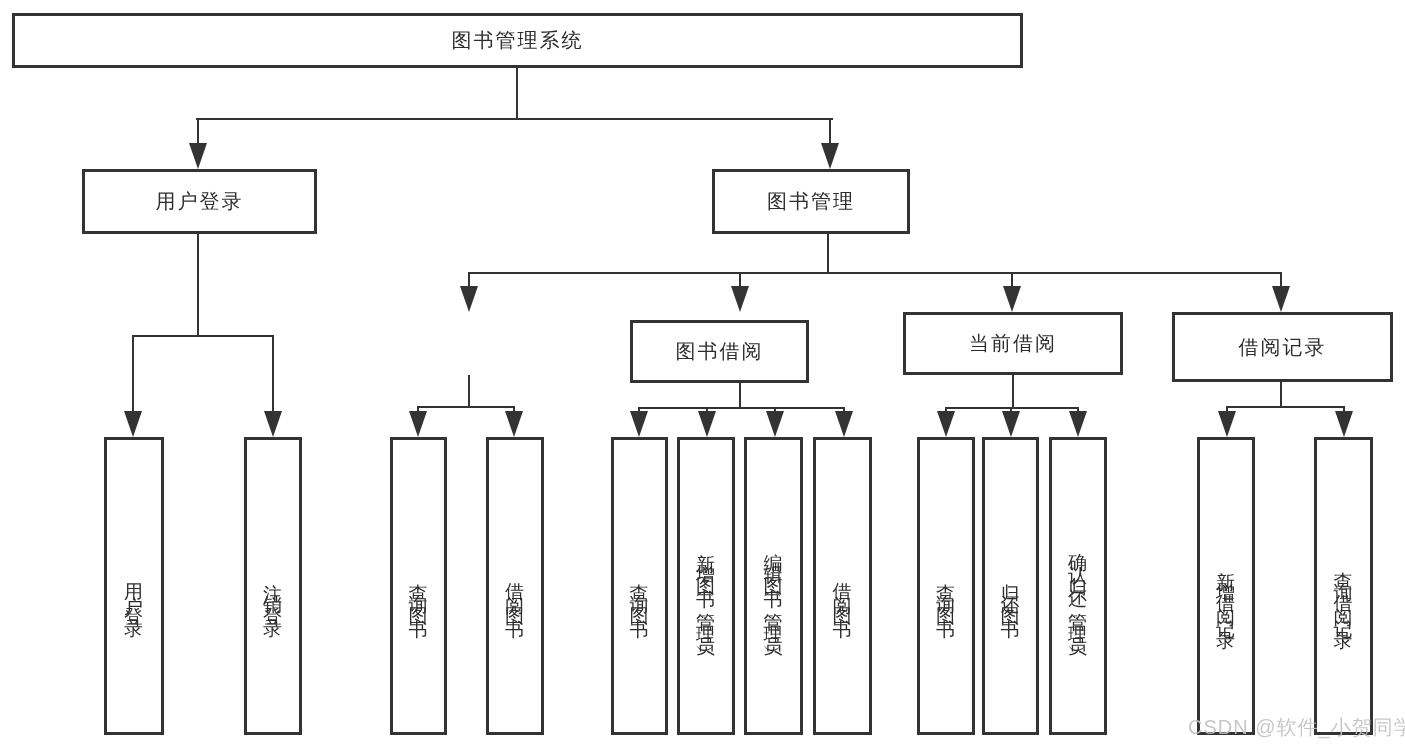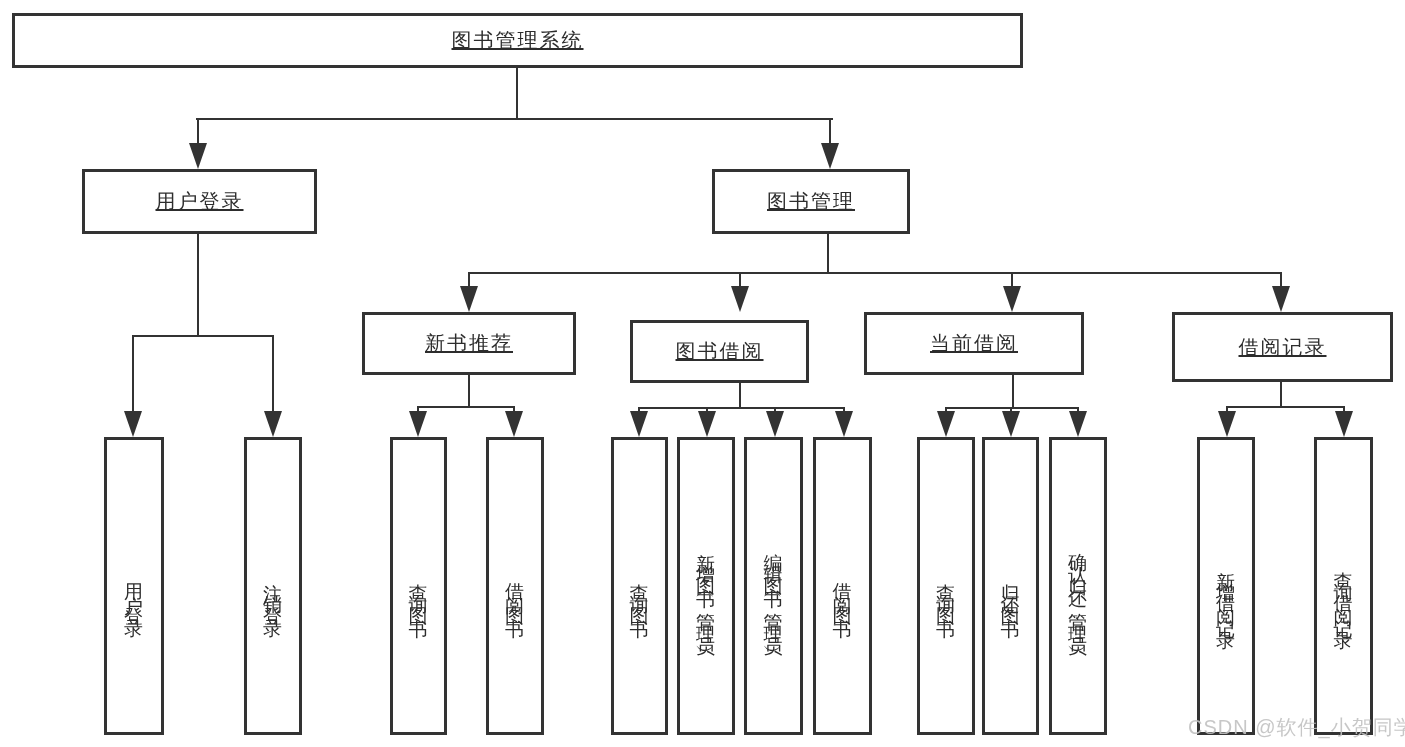--- a/index.html
+++ b/index.html
@@ -16,21 +16,21 @@
     border-left:9px solid transparent;
     border-right:9px solid transparent;
     border-top:26px solid #333;
   }
   .box{
     position:absolute;box-sizing:border-box;
     border:3px solid #333;background:#fff;
     display:flex;align-items:center;justify-content:center;
   }
   .hlabel{
-    font-size:20px;letter-spacing:2px;color:#2d2d2d;white-space:nowrap;text-decoration:underline;
+    font-size:20px;letter-spacing:2px;color:#2d2d2d;white-space:nowrap;
   }
   .vlabel{
     writing-mode:vertical-rl;text-orientation:mixed;
     font-size:19px;letter-spacing:12px;line-height:1;
     color:#2d2d2d;margin-bottom:-12px;
   }
   .watermark{
     position:absolute;left:1188px;top:714px;
     font-size:20px;color:#c2c2c2;opacity:.9;
     white-space:nowrap;z-index:20;letter-spacing:1px;
@@ -104,27 +104,24 @@
     <span class="hlabel">图书管理系统</span>
   </div>
 
   <div class="box" style="left:82px;top:169px;width:235px;height:65px">
     <span class="hlabel">用户登录</span>
   </div>
   <div class="box" style="left:712px;top:169px;width:198px;height:65px">
     <span class="hlabel">图书管理</span>
   </div>
 
-  <div class="box" style="left:362px;top:312px;width:214px;height:63px">
-    <span class="hlabel">新书推荐</span>
-  </div>
   <div class="box" style="left:630px;top:320px;width:179px;height:63px">
     <span class="hlabel">图书借阅</span>
   </div>
-  <div class="box" style="left:864px;top:312px;width:220px;height:63px">
+  <div class="box" style="left:903px;top:312px;width:220px;height:63px">
     <span class="hlabel">当前借阅</span>
   </div>
   <div class="box" style="left:1172px;top:312px;width:221px;height:70px">
     <span class="hlabel">借阅记录</span>
   </div>
 
   <div class="box" style="left:104px;top:437px;width:60px;height:298px">
     <span class="vlabel">用户登录</span>
   </div>
   <div class="box" style="left:244px;top:437px;width:58px;height:298px">

